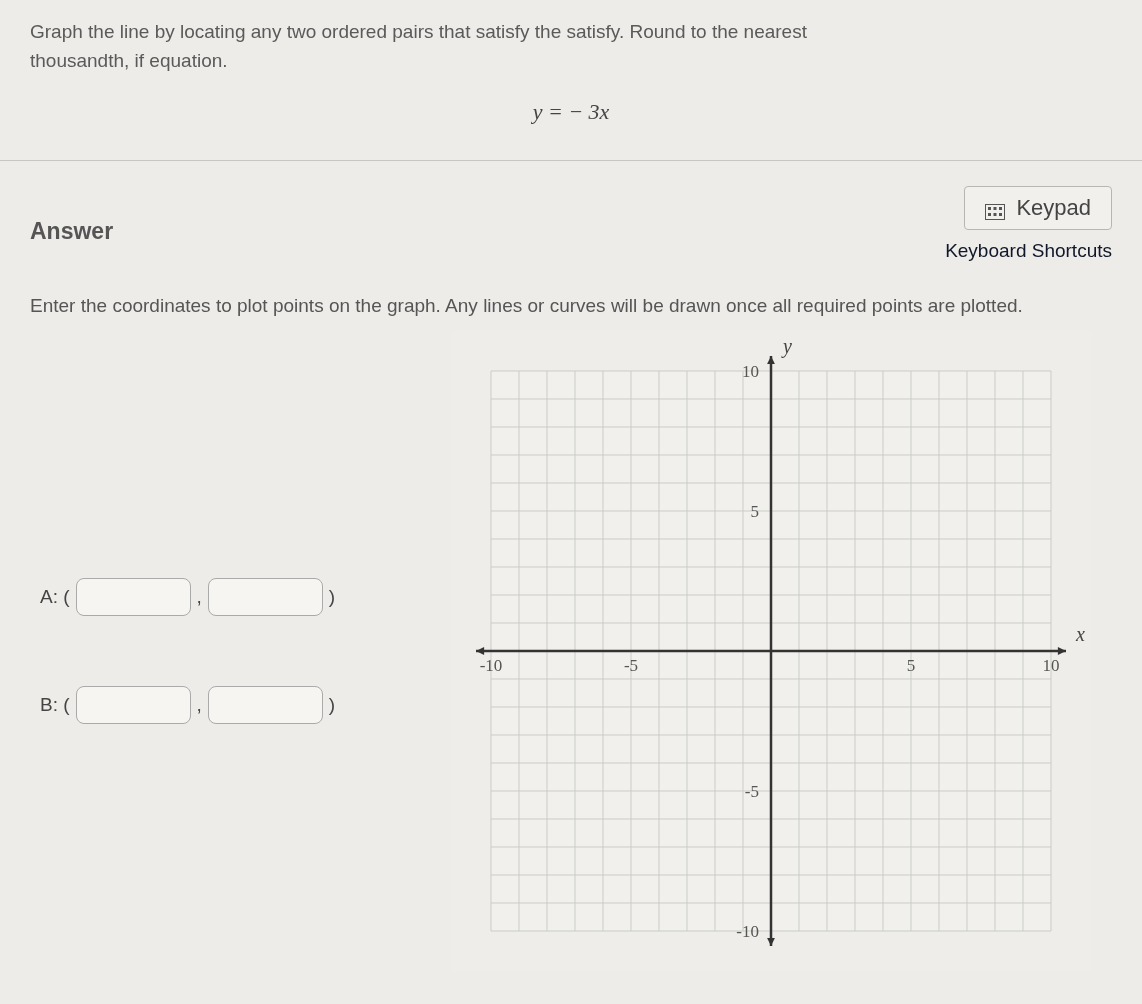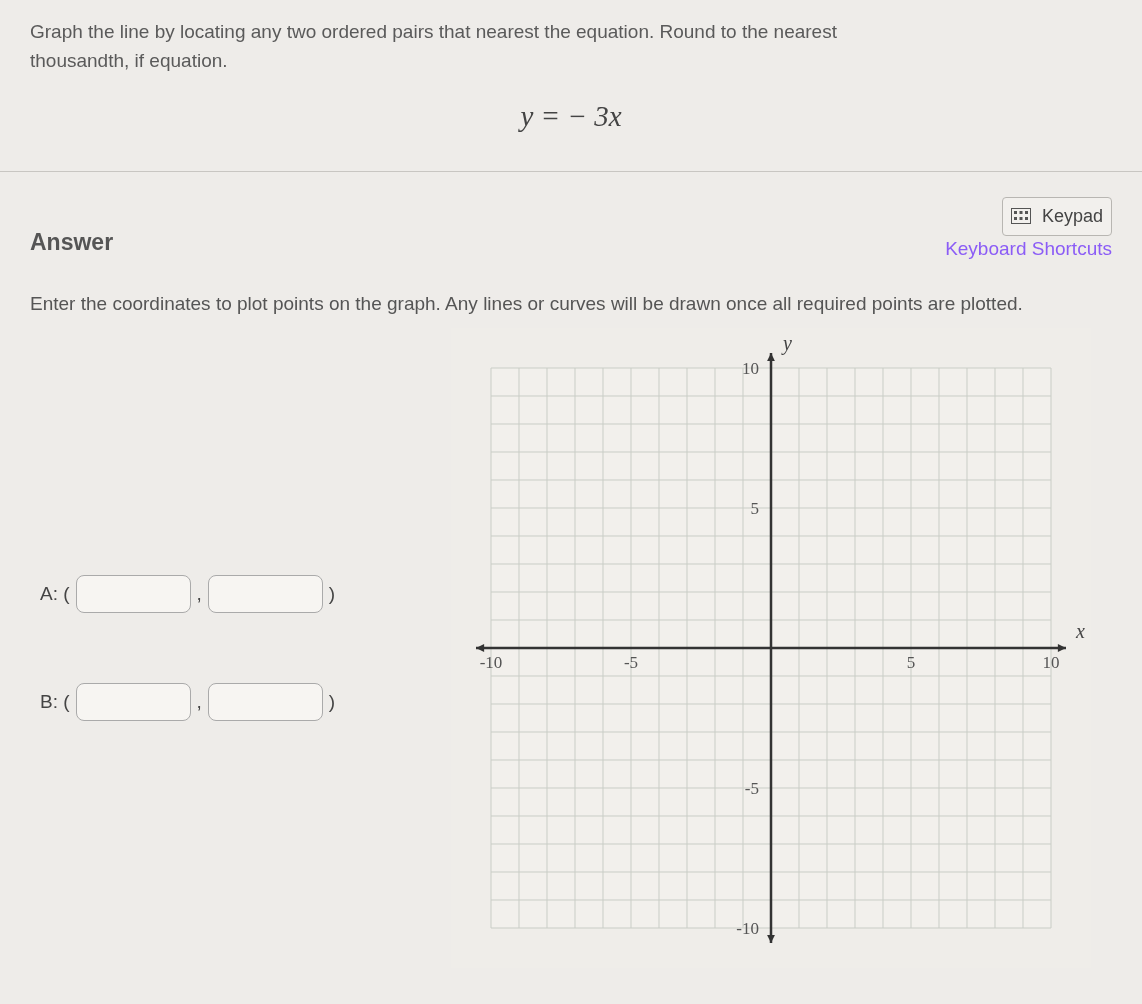--- a/index.html
+++ b/index.html
@@ -20,21 +20,21 @@
   }
   .question-section {
     padding: 18px 30px 22px 30px;
     color: #5a5a5a;
     font-size: 19px;
     line-height: 1.5;
   }
   .equation {
     text-align: center;
     font-style: italic;
-    font-size: 29px;
+    font-size: 22px;
     color: #444;
     margin-top: 20px;
     font-family: "Times New Roman", serif;
   }
   .divider {
     border-top: 1px solid #c8c6c2;
     margin: 10px 0 0 0;
   }
   .answer-header {
     display: flex;
@@ -50,35 +50,35 @@
   }
   .tools {
     text-align: right;
   }
   .keypad-btn {
     display: inline-flex;
     align-items: center;
     gap: 11px;
     border: 1px solid #b8b6b2;
     border-radius: 4px;
-    padding: 8px 8px;
+    padding: 8px 20px;
     background: #f2f0ed;
-    font-size: 18px;
+    font-size: 22px;
     color: #444;
     cursor: pointer;
   }
   .keypad-icon {
     display: inline-block;
     width: 20px;
     height: 16px;
   }
   .shortcuts-link {
-    color: #8b5cf6;
-    font-size: 19px;
-    margin-top: 2px;
+    color: #0f172a;
+    font-size: 19px;
+    margin-top: 10px;
     display: block;
     cursor: pointer;
   }
   .instruction {
     padding: 20px 46px 10px 30px;
     font-size: 19px;
     color: #555;
     line-height: 1.5;
   }
   .work-area {
@@ -118,21 +118,21 @@
   svg.graph {
     background: #efede9;
   }
 </style>
 </head>
 <body>
 
 <div class="page">
 
   <div class="question-section">
-    <div>Graph the line by locating any two ordered pairs that nearest the equation. Round to the nearest</div>
+    <div>Graph the line by locating any two ordered pairs that satisfy the satisfy. Round to the nearest</div>
     <div>thousandth, if equation.</div>
     <div class="equation">y = − 3x</div>
   </div>
 
   <div class="divider"></div>
 
   <div class="answer-header">
     <div class="answer-label">Answer</div>
     <div class="tools">
       <button class="keypad-btn">

